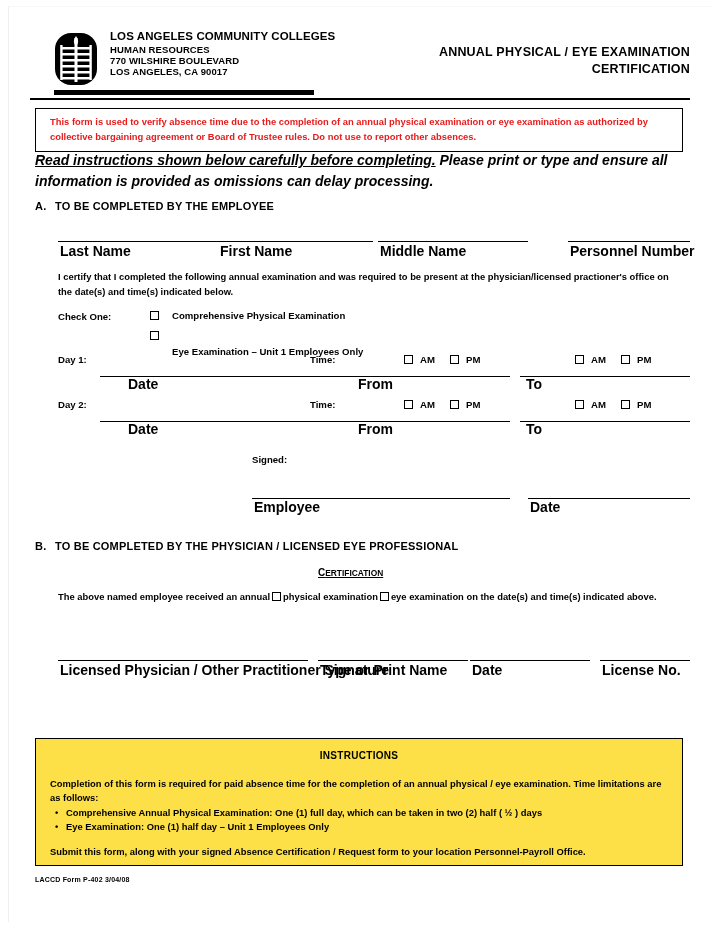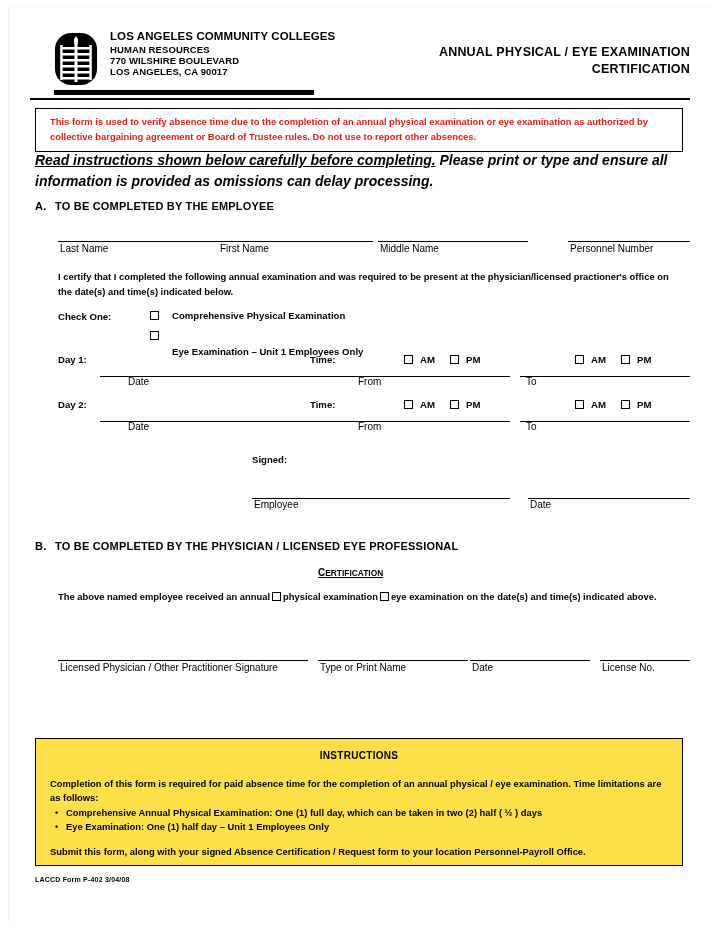--- a/index.html
+++ b/index.html
@@ -136,22 +136,22 @@
   .sec-letter { display:inline-block; width: 20px; }
 
   
   .fline {
     position: absolute;
     border-bottom: 1.6px solid #000;
     height: 0;
   }
   .flabel {
     position: absolute;
-    font-size: 10px;
-    font-weight: normal;
+    font-size: 14px;
+    font-weight: bold;
     white-space: nowrap;
   }
 
   .body-text {
     position: absolute;
     font-size: 9.4px;
     font-weight: bold;
     line-height: 1.55;
   }
   .small-lbl {

